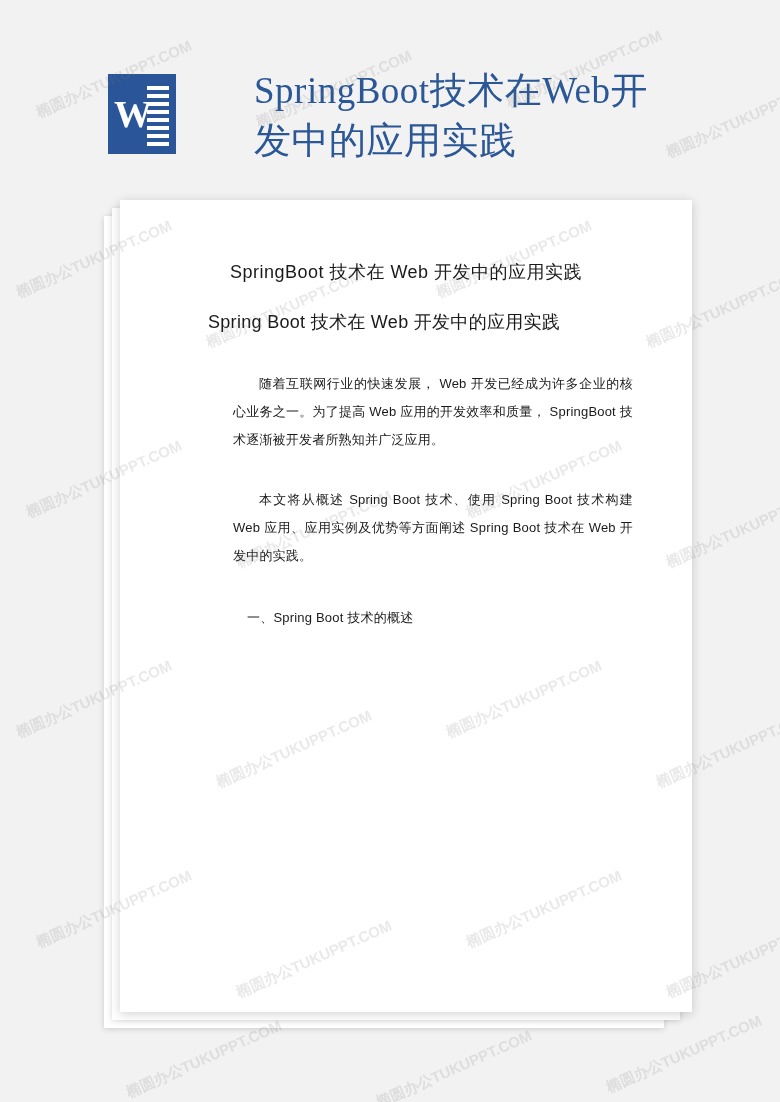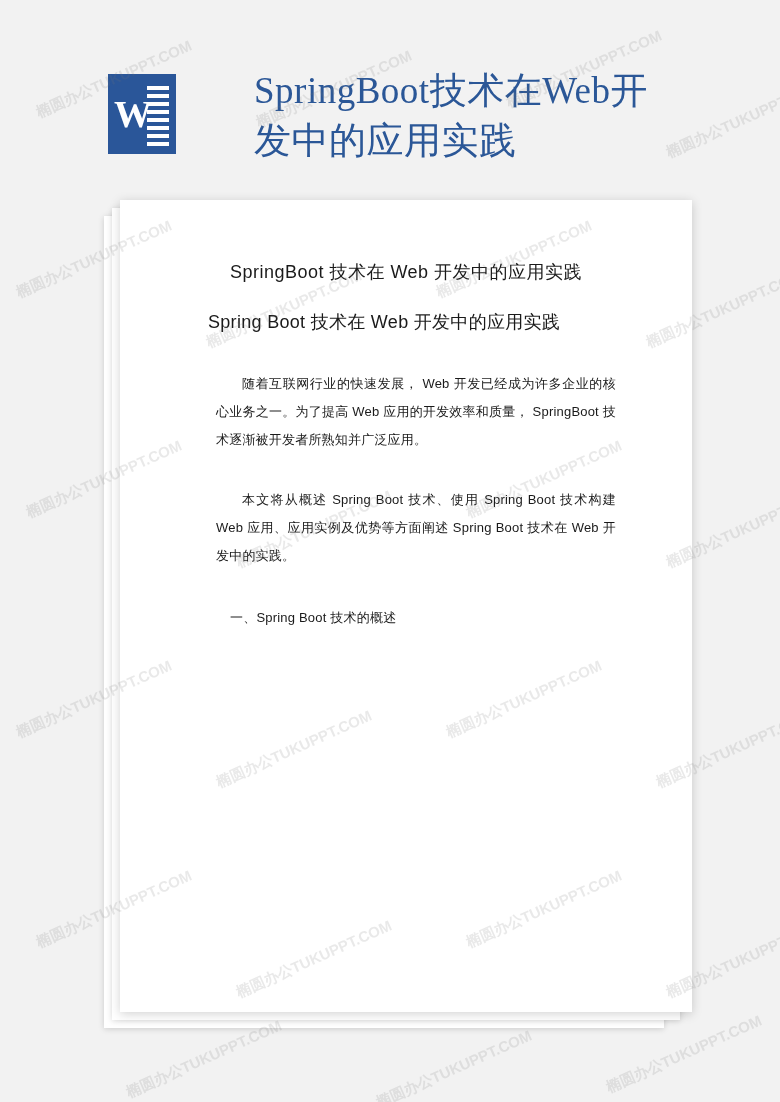--- a/index.html
+++ b/index.html
@@ -115,21 +115,21 @@
     position: absolute;
     left: 88px;
     top: 110px;
     width: 420px;
     font-size: 18px;
     color: #1a1a1a;
     letter-spacing: 0.3px;
   }
   .body-block {
     position: absolute;
-    left: 96px;
+    left: 113px;
     width: 400px;
     font-size: 13px;
     color: #1a1a1a;
     line-height: 28px;
     text-align: justify;
     letter-spacing: 0.2px;
   }
   .p1 { top: 170px; text-indent: 26px; }
   .p2 { top: 286px; text-indent: 26px; }
   .p3 { top: 404px; text-indent: 14px; }

